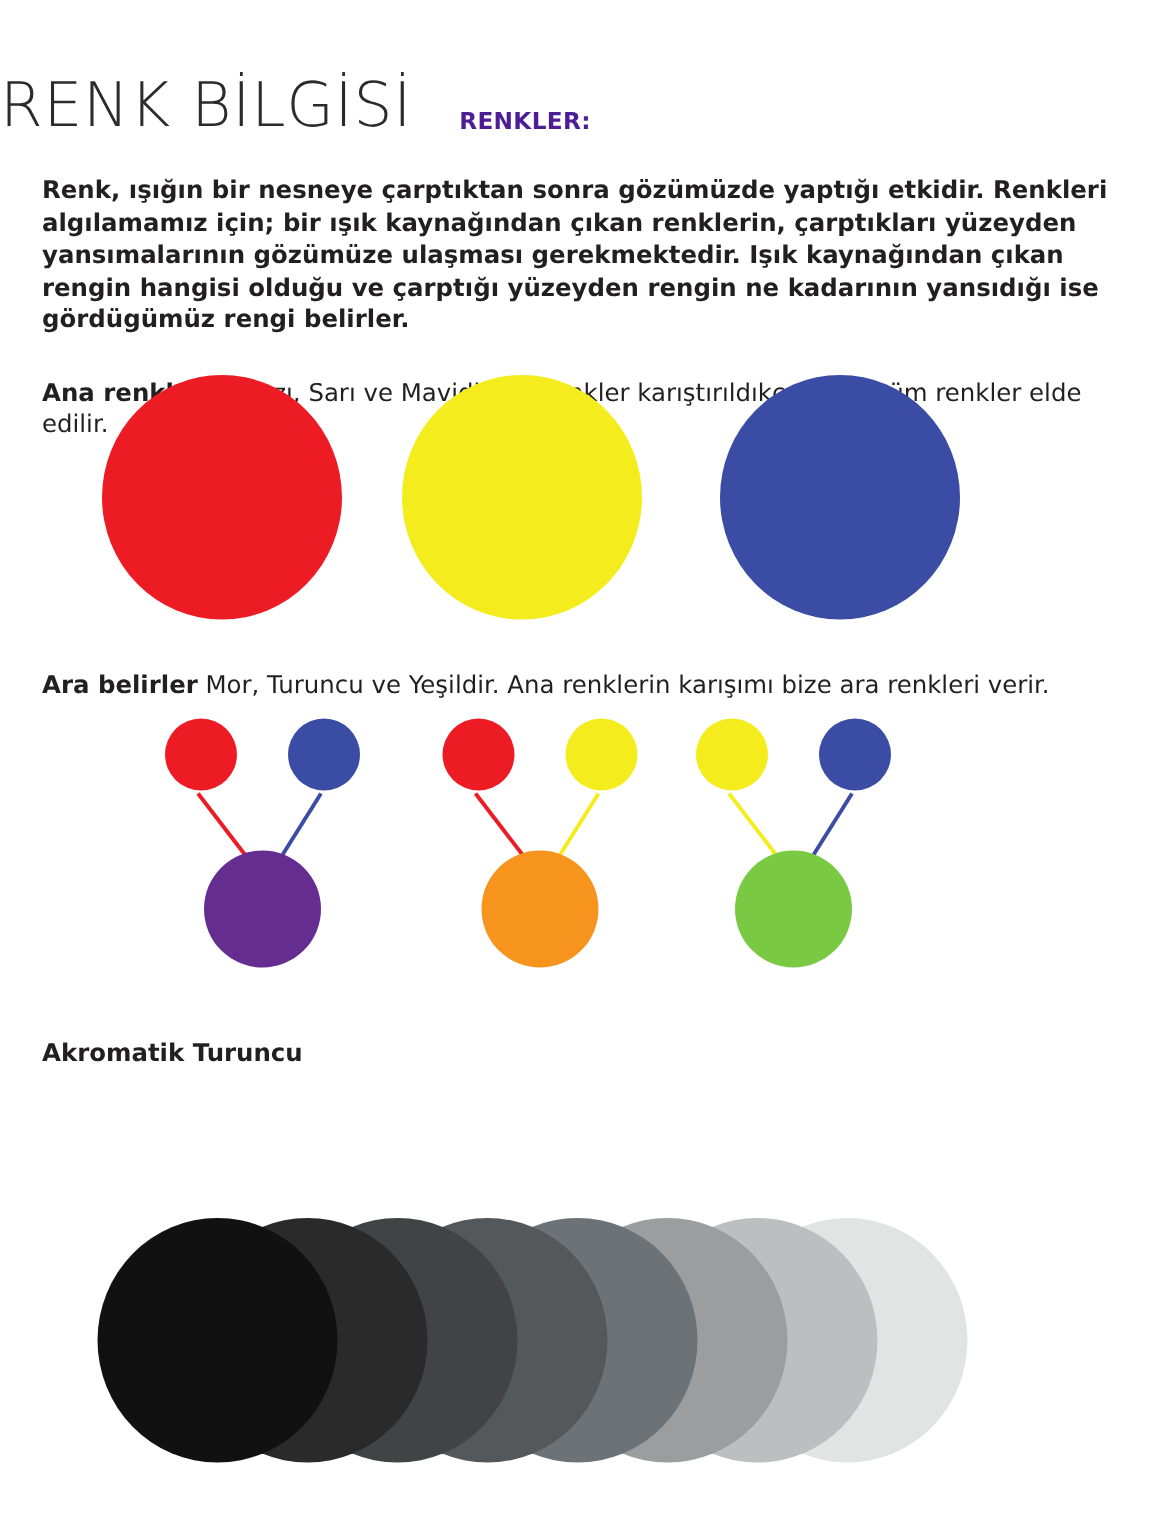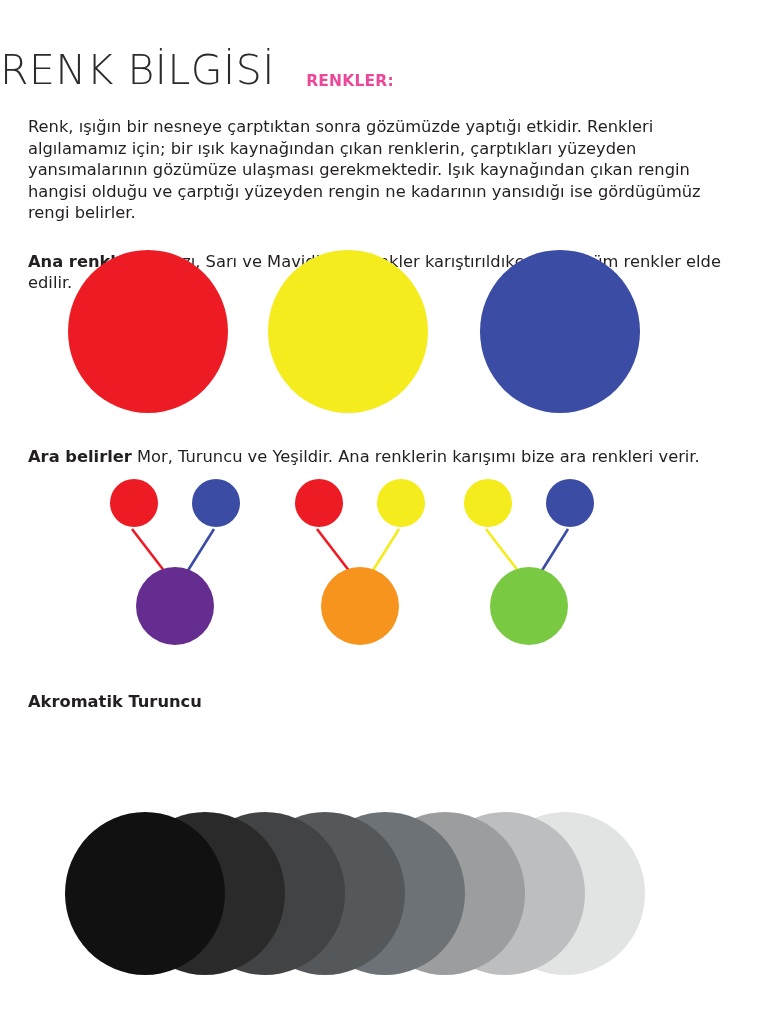--- a/index.html
+++ b/index.html
@@ -40,34 +40,34 @@
   }
   .doc-subtitle {
     position: absolute;
     top: 72px;
     left: 0;
     width: 700px;
     text-align: center;
     font-size: 15.5px;
     font-weight: bold;
     letter-spacing: 0.2px;
-    color: #ec4899;
+    color: #4c1d95;
   }
 
   
   .para {
     position: absolute;
     left: 28px;
     width: 716px;
     font-size: 16.3px;
     line-height: 21.5px;
     text-align: left;
     color: #231f20;
   }
-  .para-intro { top: 100px; }
+  .para-intro { top: 100px; font-weight: bold; }
 
   .lede {
     position: absolute;
     left: 28px;
     width: 724px;
     font-size: 16.3px;
     line-height: 21px;
     color: #231f20;
   }
   .lede .lede-term {

